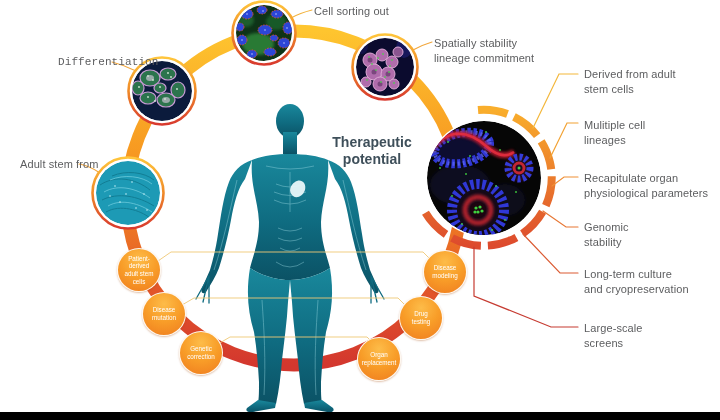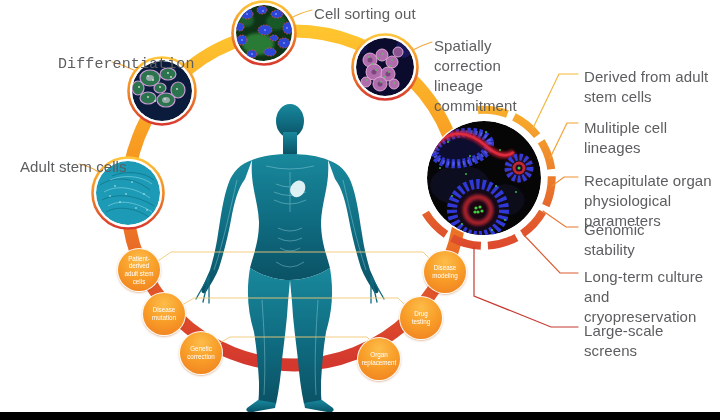--- a/index.html
+++ b/index.html
@@ -1,19 +1,19 @@
 <!DOCTYPE html>
 <html><head>
 <meta charset="utf-8">
 <style>
   html,body{margin:0;padding:0;background:#e8e8e8;}
   #stage{position:relative;width:720px;height:420px;background:#ffffff;overflow:hidden;
          font-family:"Liberation Sans",sans-serif;}
   #diagram{position:absolute;left:0;top:0;}
-  .lbl{position:absolute;font-size:15px;line-height:1.34;color:#5C5D5F;
+  .lbl{position:absolute;font-size:11px;line-height:1.34;color:#5C5D5F;
        white-space:pre-line;letter-spacing:.1px;}
   .lbl.right{width:140px;text-align:left;}
   #title{position:absolute;left:316px;top:134px;width:112px;text-align:center;
          font-size:14px;font-weight:700;color:#3E4F5A;line-height:1.2;white-space:pre-line;}
   .badge{position:absolute;width:42px;height:42px;border-radius:50%;
          background:radial-gradient(circle at 50% 26%,#FDBC49 0%,#F89D28 48%,#EF7B1F 100%);
          border:1px solid rgba(255,255,255,.92);
          box-shadow:0 1px 2px rgba(160,70,0,.35);
          color:#fff;font-size:6.3px;line-height:1.22;text-align:center;
          display:flex;align-items:center;justify-content:center;white-space:pre-line;}
@@ -309,25 +309,27 @@
             <circle cx="440" cy="168" r="1"></circle>
         <circle cx="486" cy="132" r="1"></circle>
             <circle cx="516" cy="192" r="1"></circle>
         <circle cx="466" cy="174" r="1"></circle>
             <circle cx="492" cy="230" r="1"></circle>
       </g>
     </g>
   </g>
 </svg>
 
+<div id="title">Therapeutic
+potential</div>
 
 <div class="lbl" style="left:58px;top:55px;font-family:Liberation Mono, monospace;">Differentiation</div>
-<div class="lbl" style="left:20px;top:157px;">Adult stem cells</div>
+<div class="lbl" style="left:20px;top:157px;">Adult stem from</div>
 <div class="lbl" style="left:314px;top:4px;">Cell sorting out</div>
-<div class="lbl" style="left:434px;top:36px;width:110px;">Spatially correction
+<div class="lbl" style="left:434px;top:36px;width:110px;">Spatially stability
 lineage commitment</div>
 
 <div class="lbl right" style="left:584px;top:67px;">Derived from adult
 stem cells</div>
 <div class="lbl right" style="left:584px;top:118px;">Mulitiple cell
 lineages</div>
 <div class="lbl right" style="left:584px;top:171px;">Recapitulate organ
 physiological parameters</div>
 <div class="lbl right" style="left:584px;top:220px;">Genomic
 stability</div>

